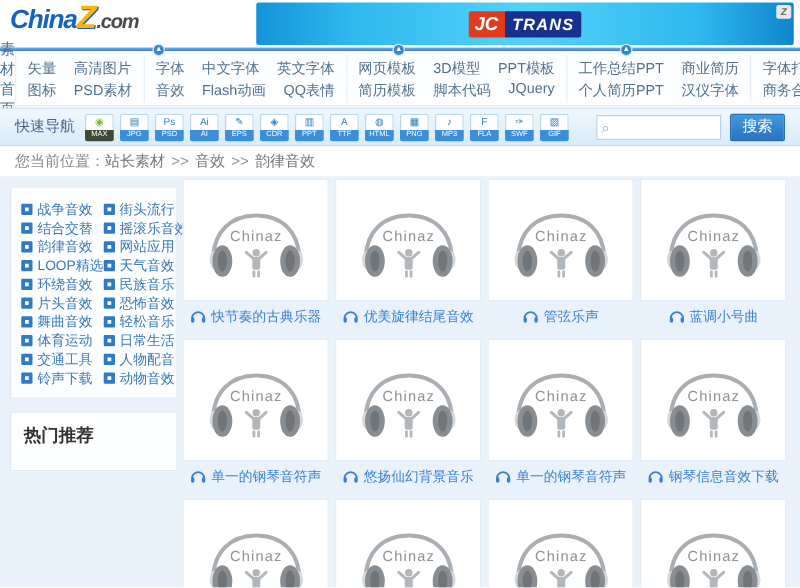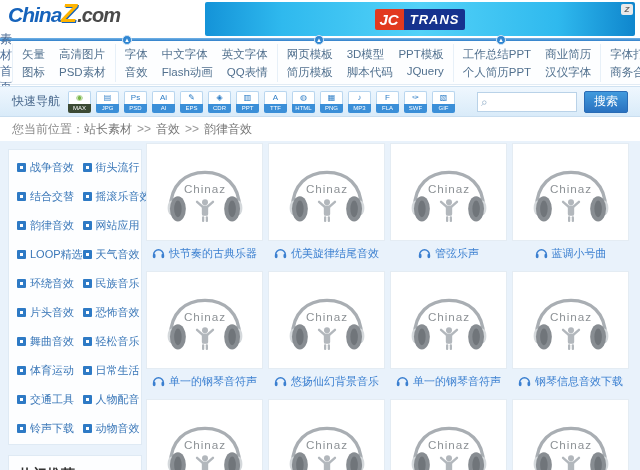--- a/index.html
+++ b/index.html
@@ -6,21 +6,21 @@
   html,body { background:#fff; }
   body { font-family:"Liberation Sans","DejaVu Sans",sans-serif; }
   .page { position:relative; width:640px; height:470px; overflow:hidden; background:#fff; }
 
   
   .topbar { position:absolute; top:0; left:0; width:640px; height:38px; background:#fff; }
   .logo { position:absolute; left:8px; top:2px; width:190px; cursor:pointer; }
   .logo-line { font-style:italic; font-weight:bold; line-height:22px; white-space:nowrap; }
   .logo-china { color:#1663bb; font-size:21px; letter-spacing:-1px;text-align:center; }
   .logo-z { color:#ffb400; font-size:26px; text-shadow:1px 1px 0 #1663bb; }
-  .logo-com { color:#4a4a4a; font-size:20px; letter-spacing:-1px; }
+  .logo-com { color:#4a4a4a; font-size:16px; letter-spacing:-1px; }
   .logo-tagline { font-size:9px; color:#888; margin-top:0px; white-space:nowrap; }
   .tag-en { color:#4f7cae; } .tag-sep { color:#bbb; padding:0 3px; } .tag-cn { color:#777; }
 
   .banner { position:absolute; left:205px; top:2px; width:430px; height:34px; border-radius:2px;
     background:linear-gradient(90deg,#1493d8 0%,#2fb9ee 18%,#53d2f8 50%,#2fb9ee 82%,#0f86cd 100%);
     display:flex; align-items:center; justify-content:center; cursor:pointer; }
   .jc-logo { display:flex; font-style:italic; font-weight:bold; }
   .jc-box { background:#e23a1f; color:#fff; font-size:15px; padding:2px 5px; border-radius:2px 0 0 2px; }
   .trans-box { background:#16328e; color:#fff; font-size:13px; padding:3px 6px 2px; letter-spacing:1px; border-radius:0 2px 2px 0; }
   .ad-badge { position:absolute; right:2px; top:2px; width:12px; height:11px; background:#e9e9e9; border-radius:2px;
@@ -64,21 +64,21 @@
   .breadcrumb { position:absolute; top:118px; left:0; width:640px; height:23px; line-height:23px;
     padding-left:12px; font-size:12px; color:#888; background:#fff; }
   .bc-link { color:#777; text-decoration:none; cursor:pointer; }
   .bc-sep { color:#999; padding:0 5px; }
 
   
   .main { position:absolute; top:141px; left:0; width:640px; height:329px; background:#e9f2fb; }
 
   .sidebar { position:absolute; left:8px; top:8px; width:134px; }
   .cat-panel { background:#fdfeff; border:1px solid #dfeaf4; padding:10px 2px 8px 8px;
-    display:grid; grid-template-columns:1fr 1fr; row-gap:14px; }
+    display:grid; grid-template-columns:1fr 1fr; }
   .cat { display:flex; align-items:center; gap:4px; color:#3a77b8; font-size:11px; cursor:pointer; white-space:nowrap; }
   .bullet { width:9px; height:9px; background:#2e7ac5; border-radius:1px; position:relative; flex:0 0 9px; }
   .bullet::after { content:""; position:absolute; left:3px; top:3px; width:3px; height:3px; background:#fff; }
 
   .hot-panel { margin-top:10px; background:#fdfeff; border:1px solid #dfeaf4; padding:8px 4px 8px 8px; }
   .hot-title { font-size:14px; font-weight:bold; color:#333; margin:2px 0 10px 2px; }
 
   .grid { position:absolute; left:146px; top:2px; width:492px; display:grid;
     grid-template-columns:repeat(4,117px); column-gap:5px; row-gap:8px; }
   .card { width:117px; }

